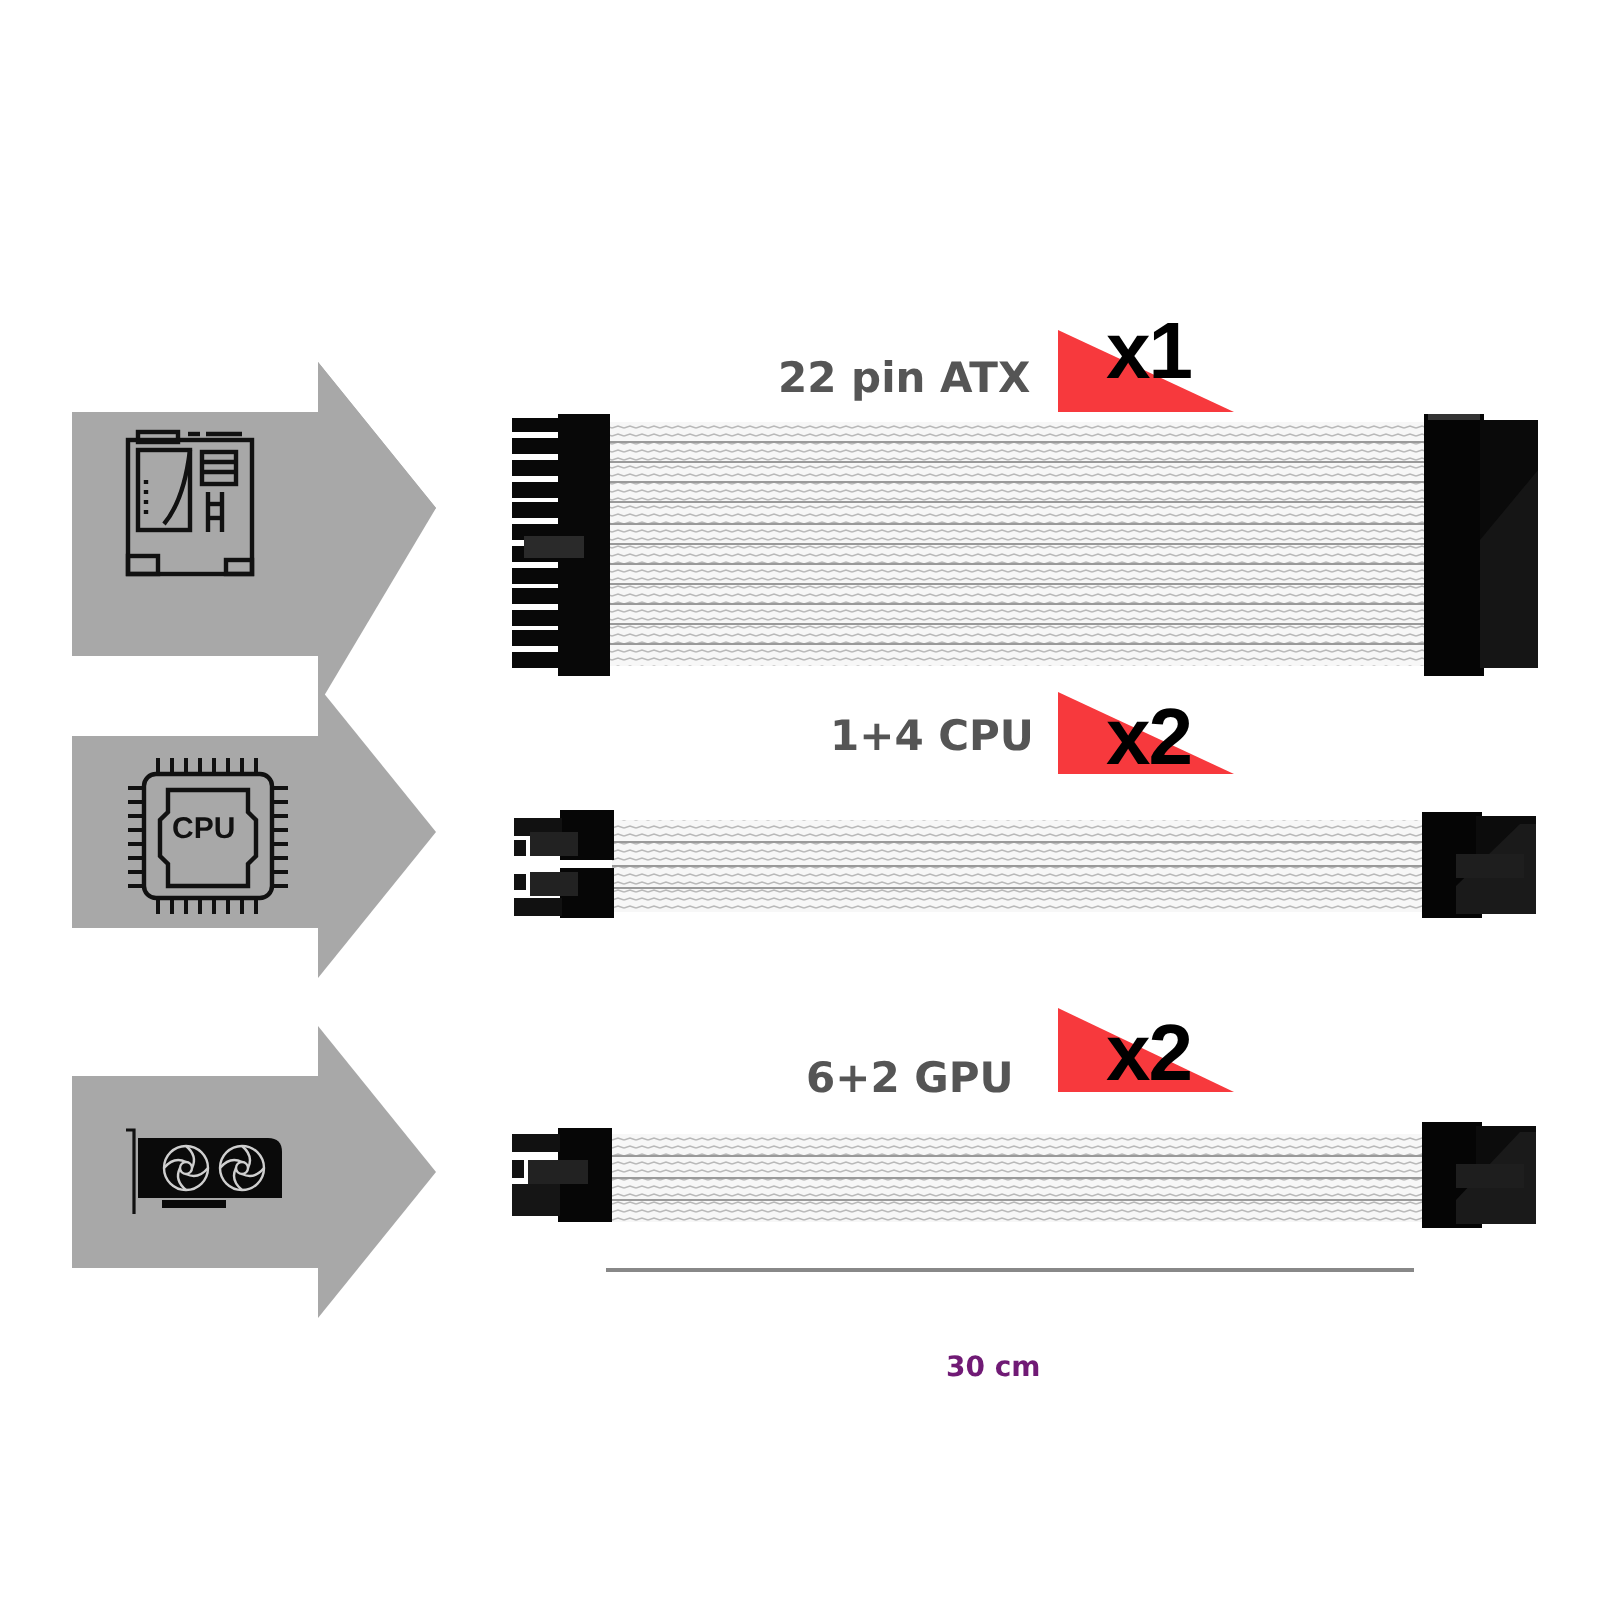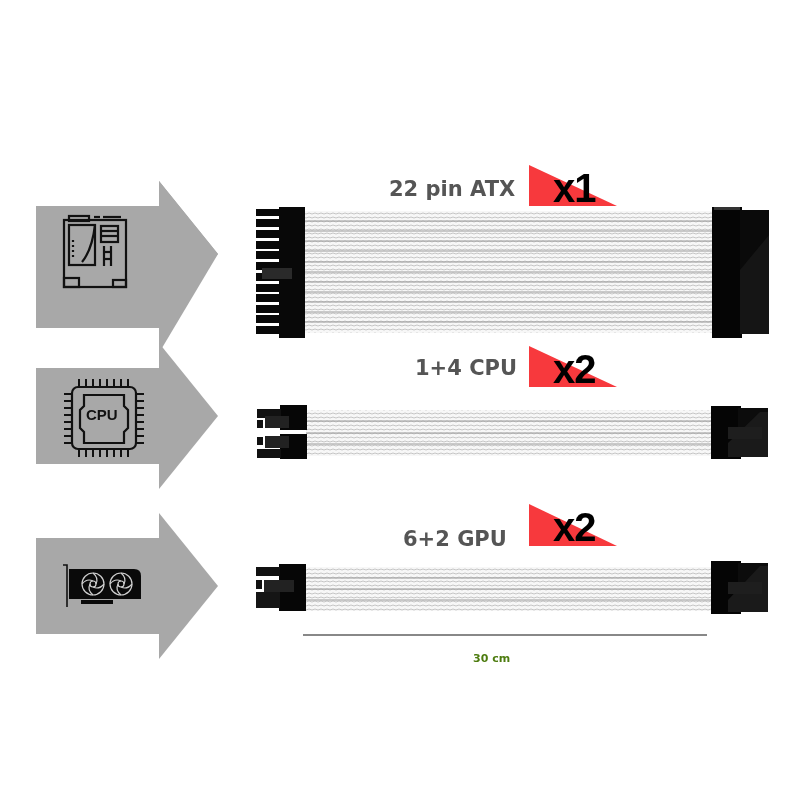--- a/index.html
+++ b/index.html
@@ -1,20 +1,20 @@
 <!DOCTYPE html>
 <html><head>
 <meta charset="utf-8">
 <style>
   html, body { margin: 0; padding: 0; background: #ffffff; }
   body { width: 800px; height: 800px; position: relative; overflow: hidden; font-family: "DejaVu Sans", sans-serif; }
   .abs { position: absolute; }
   .label { position: absolute; font-family: "DejaVu Sans", sans-serif; font-weight: bold; color: #555555; font-size: 21px; white-space: nowrap; }
   .qty { position: absolute; font-family: "Liberation Sans", sans-serif; font-weight: bold; color: #000; font-size: 40px; line-height: 1; letter-spacing: -1px; }
-  .measure-label { position: absolute; font-family: "DejaVu Sans", sans-serif; font-weight: bold; color: #4d7c0f; font-size: 11px; }
+  .measure-label { position: absolute; font-family: "DejaVu Sans", sans-serif; font-weight: bold; color: #701a75; font-size: 14px; margin-top: 24px; }
   svg { position: absolute; left: 0; top: 0; }
 </style>
 </head>
 <body>
 
 <svg width="800" height="800" viewBox="0 0 800 800">
   <defs>
     <pattern id="braid" width="6" height="4" patternUnits="userSpaceOnUse">
       <rect width="6" height="4" fill="#f7f7f7"></rect>
       <path d="M0 2 L3 1 L6 2" stroke="#b9b9b9" stroke-width="0.8" fill="none"></path>
@@ -206,21 +206,21 @@
       <rect x="738" y="563" width="30" height="49" fill="#0c0c0c"></rect>
       <polygon points="728,600 760,566 768,566 768,612 728,612" fill="#1a1a1a"></polygon>
       <rect x="728" y="582" width="34" height="12" fill="#1e1e1e"></rect>
     </g>
   </g>
 
   <line x1="303" y1="635" x2="707" y2="635" stroke="#888888" stroke-width="2"></line>
 </svg>
 
 <div class="label" style="left:389px; top:177px;">22 pin ATX</div>
-<div class="qty" style="left:553px; top:168px;">x1</div>
+<div class="qty" style="left:553px; top:156px;">x1</div>
 
 <div class="label" style="left:415px; top:356px;">1+4 CPU</div>
 <div class="qty" style="left:553px; top:349px;">x2</div>
 
 <div class="label" style="left:403px; top:527px;">6+2 GPU</div>
 <div class="qty" style="left:553px; top:507px;">x2</div>
 
 <div class="abs" style="left:86px; top:406px; font-family:'Liberation Sans',sans-serif; font-weight:bold; font-size:15px; color:#111; width:36px; text-align:left;">CPU</div>
 
 <div class="measure-label" style="left:473px; top:652px;">30 cm</div>

